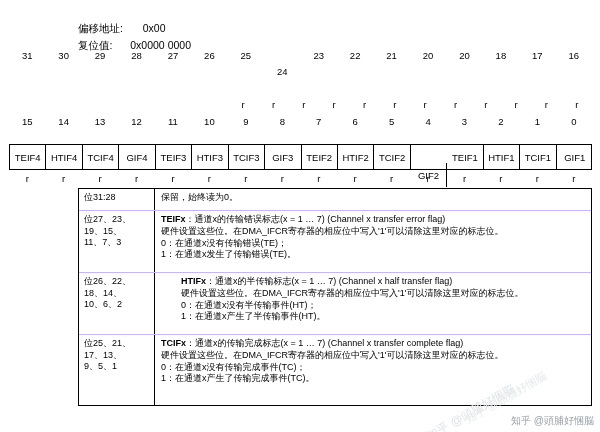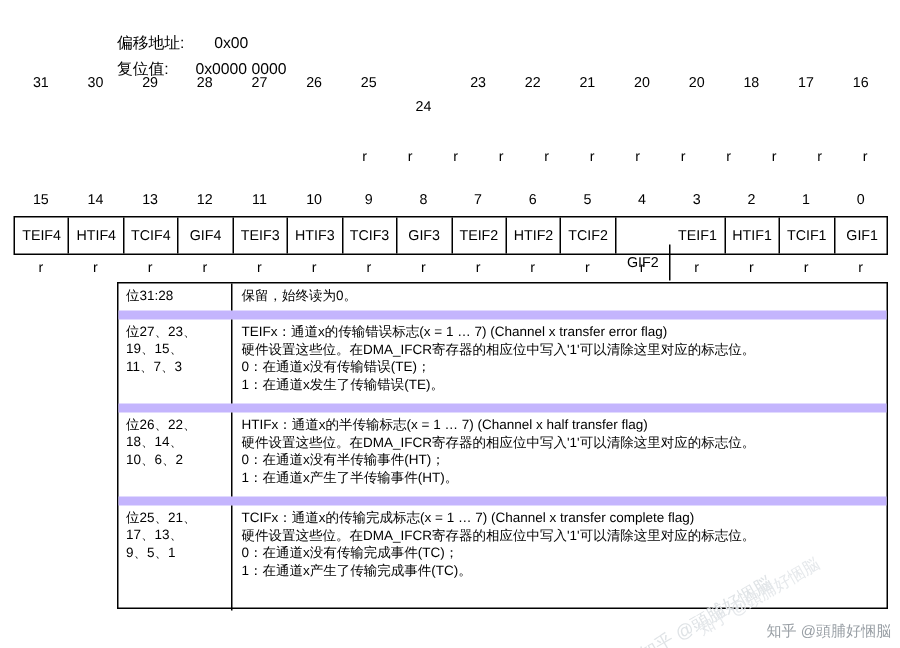--- a/index.html
+++ b/index.html
@@ -73,41 +73,41 @@
 
   
   .desc {
     position: absolute;
     border: 1px solid #000;
     box-sizing: border-box;
     background: #fff;
   }
   .desc .drow {
     display: flex;
-    border-bottom: 6px solid #c4b5fd;
+    border-bottom: 1px solid #c4b5fd;
     box-sizing: border-box;
   }
   .desc .drow:last-child { border-bottom: none; }
   .desc .dbits {
     width: 76px;
     flex: 0 0 76px;
     border-right: 1px solid #000;
     box-sizing: border-box;
     padding: 3px 4px 3px 5px;
     font-size: 9px;
     line-height: 11.5px;
   }
   .desc .dtext {
     flex: 1 1 auto;
     padding: 3px 5px 3px 6px;
     font-size: 9px;
     line-height: 11.8px;
   }
   .desc .dtext .ln { white-space: nowrap; }
-  .desc .dtext .b { font-weight: normal; }
+  .desc .dtext .b { font-weight: bold; }
 
   
   .wm1 {
     position: absolute;
     right: 6px;
     bottom: 4px;
     font-size: 10px;
     color: #9aa0a6;
     white-space: nowrap;
   }
@@ -172,21 +172,21 @@
       <div class="rw" style="width: 30.3333px;">r</div>
       <div class="rw" style="width: 30.3333px;">r</div>
       <div class="rw" style="width: 30.3333px;">r</div>
       <div class="rw" style="width: 30.3333px;">r</div>
       <div class="rw" style="width: 30.3333px;">r</div>
       <div class="rw" style="width: 30.3333px;">r</div>
       <div class="rw" style="width: 30.3333px;">r</div>
       <div class="rw" style="width: 30.3333px;">r</div>
     </div>
 
-  <div class="bitnums" id="bits-low" style="left:9px; top:128px; width:583px;">
+  <div class="bitnums" id="bits-low" style="left:9px; top:116px; width:583px;">
       <div class="bn" style="width: 36.4375px;">15</div>
       <div class="bn" style="width: 36.4375px;">14</div>
       <div class="bn" style="width: 36.4375px;">13</div>
       <div class="bn" style="width: 36.4375px;">12</div>
       <div class="bn" style="width: 36.4375px;">11</div>
       <div class="bn" style="width: 36.4375px;">10</div>
       <div class="bn" style="width: 36.4375px;">9</div>
       <div class="bn" style="width: 36.4375px;">8</div>
       <div class="bn" style="width: 36.4375px;">7</div>
       <div class="bn" style="width: 36.4375px;">6</div>
@@ -251,21 +251,21 @@
           <div>19、15、</div>
           <div>11、7、3</div>
         </div>
         <div class="dtext">
           <div class="ln"><span class="b">TEIFx</span>：通道x的传输错误标志(x = 1 … 7) (Channel x transfer error flag)</div>
           <div class="ln">硬件设置这些位。在DMA_IFCR寄存器的相应位中写入'1'可以清除这里对应的标志位。</div>
           <div class="ln">0：在通道x没有传输错误(TE)；</div>
           <div class="ln">1：在通道x发生了传输错误(TE)。</div>
         </div>
       </div>
-      <div class="drow" style="min-height: 62px;">
+      <div class="drow" style="min-height: 62px; gap: 20px;">
         <div class="dbits">
           <div>位26、22、</div>
           <div>18、14、</div>
           <div>10、6、2</div>
         </div>
         <div class="dtext">
           <div class="ln"><span class="b">HTIFx</span>：通道x的半传输标志(x = 1 … 7) (Channel x half transfer flag)</div>
           <div class="ln">硬件设置这些位。在DMA_IFCR寄存器的相应位中写入'1'可以清除这里对应的标志位。</div>
           <div class="ln">0：在通道x没有半传输事件(HT)；</div>
           <div class="ln">1：在通道x产生了半传输事件(HT)。</div>

